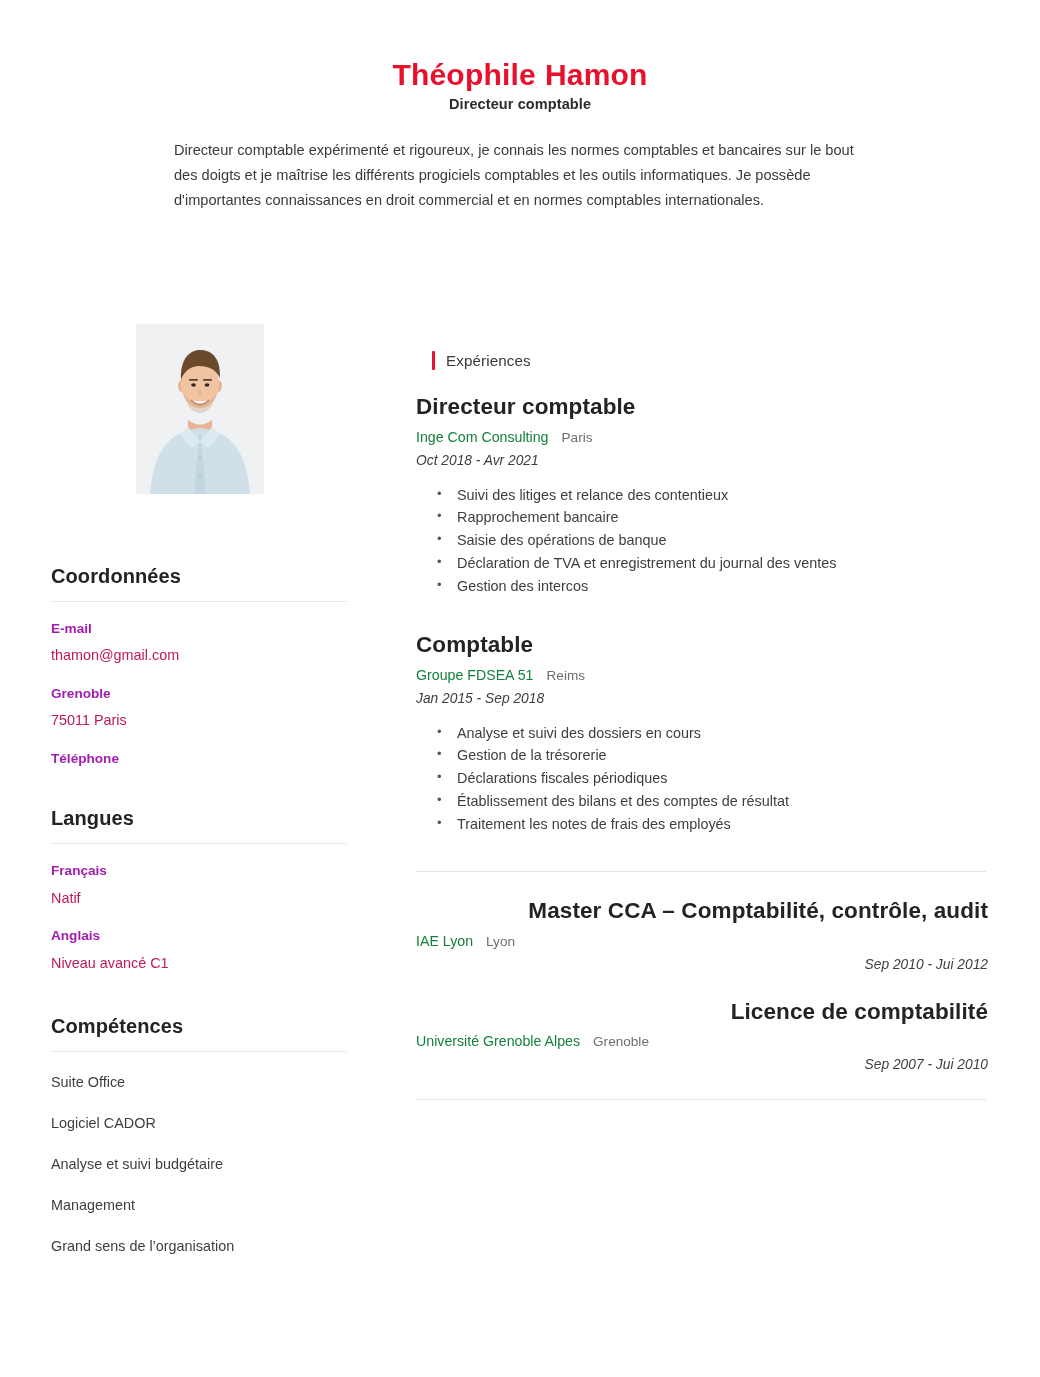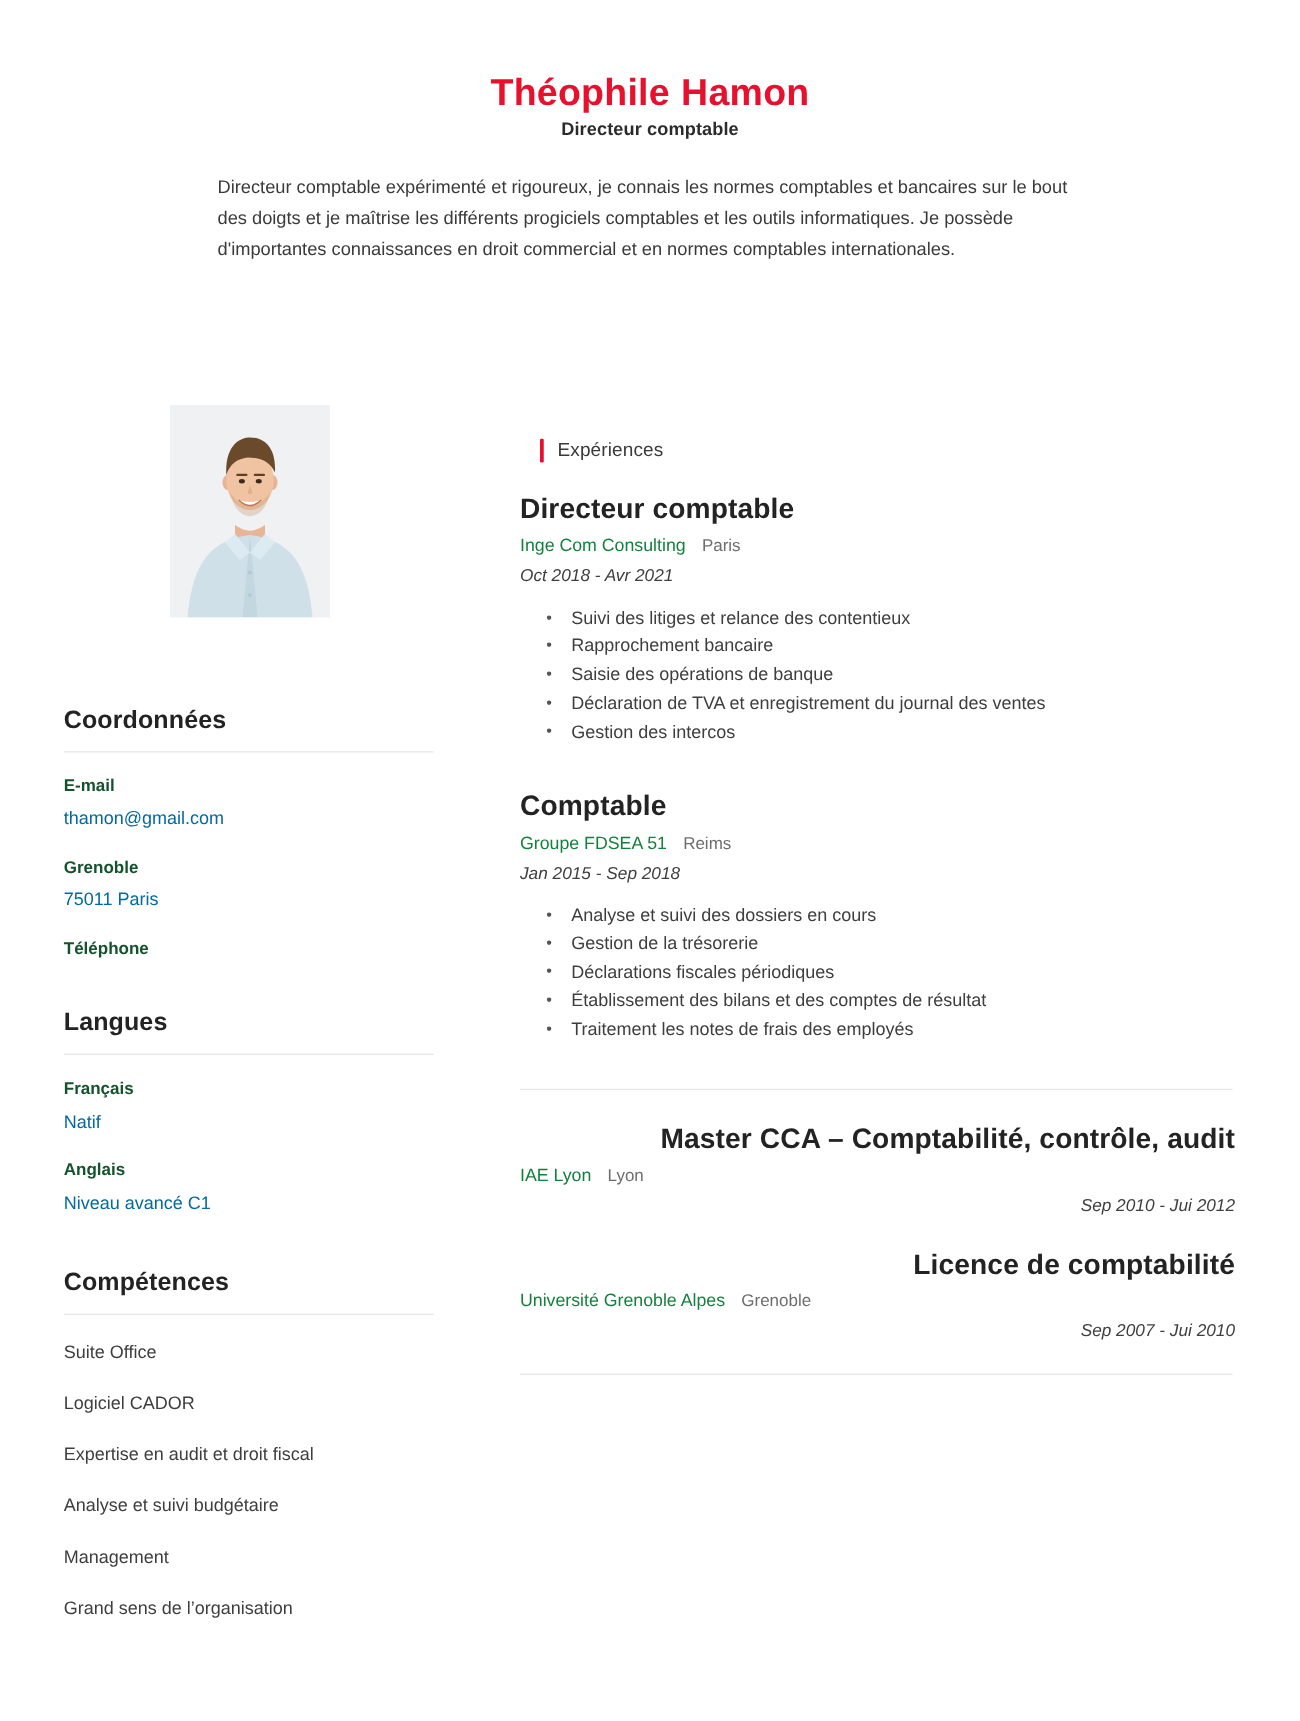--- a/index.html
+++ b/index.html
@@ -103,27 +103,27 @@
     margin-top: 13px;
     height: 1px;
     width: 296px;
     background: #e6e6e6;
   }
 
   .side-item { margin-top: 17px; }
   .side-item-label {
     font-size: 13.6px;
     font-weight: 700;
-    color: #14532d;
+    color: #a21caf;
     line-height: 1.5;
   }
   .side-item-value {
     margin-top: 6px;
     font-size: 14.4px;
-    color: #0369a1;
+    color: #be185d;
     line-height: 1.5;
   }
 
   .skill-item {
     margin-top: 20px;
     font-size: 14.4px;
     color: #3e3e3e;
     line-height: 1.45;
   }
   .skill-item:first-of-type { margin-top: 19px; }
@@ -294,21 +294,20 @@
           <div class="side-item-value">Niveau avancé C1</div>
         </div>
       </div>
 
       <div class="side-section" style="margin-top:40px">
         <div class="side-head">Compétences</div>
         <div class="side-rule"></div>
 
         <div class="skill-item">Suite Office</div>
         <div class="skill-item">Logiciel CADOR</div>
-        <div class="skill-item">Expertise en audit et droit fiscal</div>
         <div class="skill-item">Analyse et suivi budgétaire</div>
         <div class="skill-item">Management</div>
         <div class="skill-item">Grand sens de l’organisation</div>
       </div>
 
     </div>
 
     <div class="col-right">
 
       <div class="section-tag" style="margin-top:31px">

